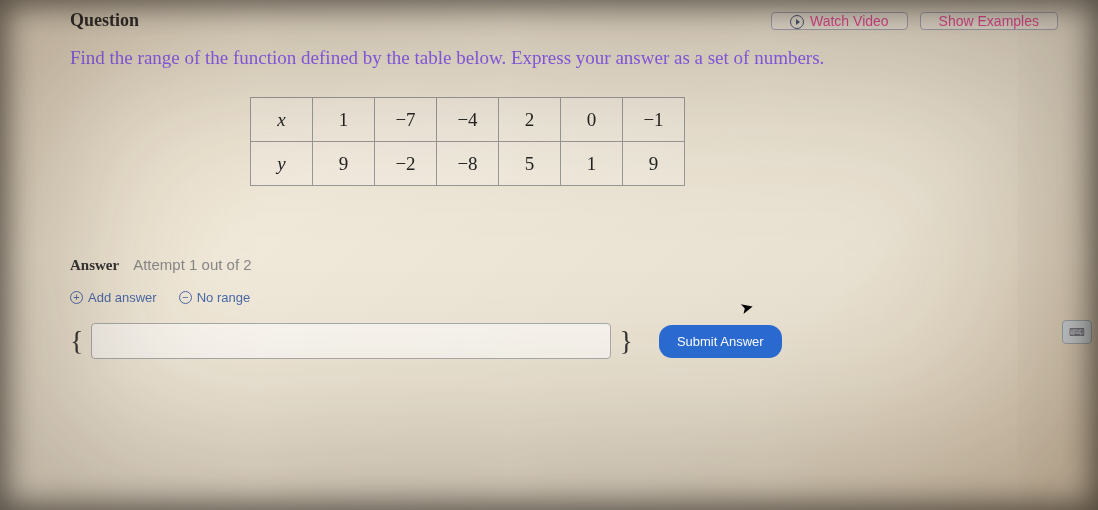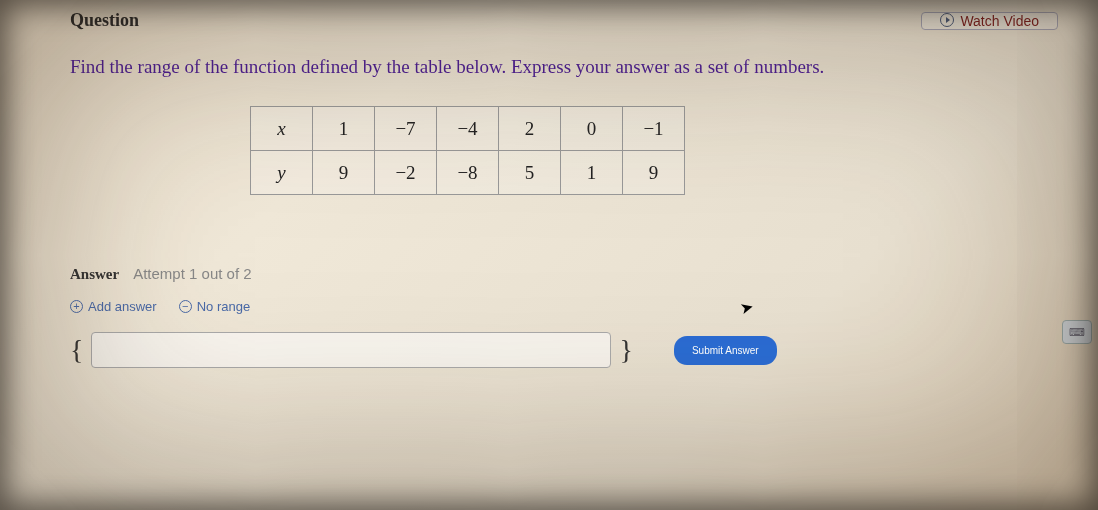--- a/index.html
+++ b/index.html
@@ -12,53 +12,53 @@
   }
   .vignette {
     position: absolute; inset: 0;
     box-shadow: inset 0 0 180px 40px rgba(60,40,20,0.35), inset 0 0 30px 6px rgba(0,0,0,0.6);
     pointer-events: none;
   }
   .header {
     display: flex;
     justify-content: space-between;
     align-items: center;
-    margin-bottom: 25px;
+    margin-bottom: 16px;
   }
   .question-label {
     font-weight: bold;
     font-size: 18px;
     color: #2a2a2a;
   }
   .header-buttons { display: flex; gap: 12px; }
   .hbtn {
     border: 1px solid #a8a8b8;
     background: rgba(255,255,255,0.3);
-    color: #7f1d1d;
+    color: #ec4899;
     font-family: Arial, sans-serif;
     font-size: 14px;
     padding: 0 18px;
     border-radius: 4px;
-    display: flex; align-items: flex-start; gap: 6px;
+    display: flex; align-items: flex-end; gap: 6px;
     cursor: pointer;
   }
   .play-circle {
     width: 14px; height: 14px; border: 1.5px solid #4a5a7a; border-radius: 50%;
     display: inline-flex; align-items: center; justify-content: center;
   }
   .play-circle::after {
     content: ""; width: 0; height: 0;
     border-left: 4px solid #4a5a7a;
     border-top: 3px solid transparent;
     border-bottom: 3px solid transparent;
     margin-left: 1px;
   }
   .prompt {
     font-size: 19px;
-    color: #4c1d95;
+    color: #8b5cf6;
     margin-bottom: 28px;
   }
   .table-wrap { display: flex; justify-content: flex-start; margin-left: 180px; margin-bottom: 70px; }
   table.func {
     border-collapse: collapse;
     background: rgba(255,255,255,0.2);
   }
   table.func td {
     border: 1px solid #999;
     width: 62px; height: 44px;
@@ -94,28 +94,28 @@
   }
   .brace { font-size: 28px; color: #333; }
   .set-input {
     width: 520px; height: 36px;
     border: 1px solid #aaa; border-radius: 4px;
     background: rgba(255,255,255,0.6);
     padding: 0 10px; font-size: 16px;
     font-family: Arial, sans-serif;
   }
   .submit-btn {
-    margin-left: 33px;
+    margin-left: 18px;
     background: #2a6cd4;
     color: #fff;
     border: none;
     border-radius: 13px;
     padding: 9px 18px;
     font-family: Arial, sans-serif;
-    font-size: 10px;
+    font-size: 13px;
     cursor: pointer;
   }
   .side-chip {
     position: absolute;
     right: 6px; top: 320px;
     width: 30px; height: 24px;
     background: #cfd6dc;
     border: 1px solid #9aa;
     border-radius: 4px;
     display: flex; align-items: center; justify-content: center;
@@ -131,20 +131,23 @@
 </style>
 </head>
 <body>
 
 <div class="header">
   <div class="question-label">Question</div>
   <div class="header-buttons">
     <button class="hbtn">
       <span class="play-circle"></span>
       <span>Watch Video</span>
+    </button>
+    <button class="hbtn">
+      <span>Show Examples</span>
     </button>
   </div>
 </div>
 
 <div class="prompt">Find the range of the function defined by the table below. Express your answer as a set of numbers.</div>
 
 <div class="table-wrap">
   <table class="func">
     <tbody>
         <tr>

